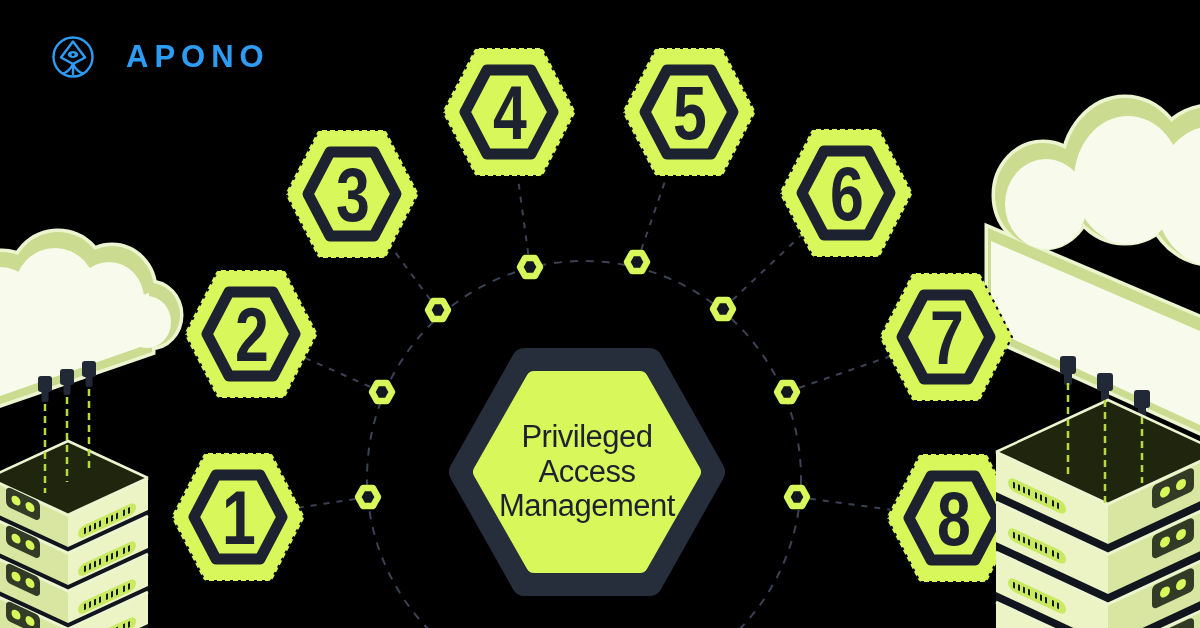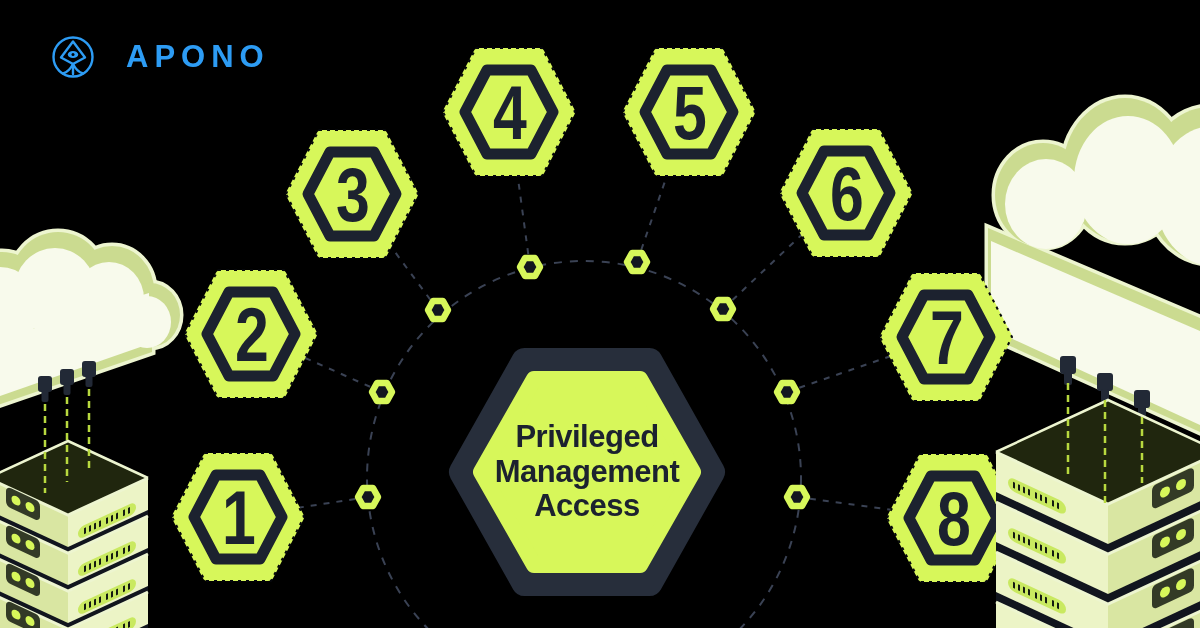--- a/index.html
+++ b/index.html
@@ -29,21 +29,21 @@
   .hex svg{position:absolute;inset:0;overflow:visible;}
   .hex-num{position:absolute;inset:0;display:flex;align-items:center;justify-content:center;
     font-weight:700;font-size:76px;color:var(--dark);transform:scaleX(.8);
     letter-spacing:-2px;}
 
   
   .center-hex{position:absolute;left:435px;top:334px;width:304px;height:276px;}
   .center-hex svg{position:absolute;inset:0;overflow:visible;}
   .center-text{position:absolute;inset:0;display:flex;flex-direction:column;
     align-items:center;justify-content:center;text-align:center;
-    font-weight:700;font-size:31px;line-height:1.12;color:var(--dark);
+    font-weight:400;font-size:31px;line-height:1.12;color:var(--dark);
     letter-spacing:-.5px;}
   .center-text span{display:block}
 
   
   .node{position:absolute;width:34px;height:32px;}
   .node svg{position:absolute;inset:0;overflow:visible}
 
   
   .logo{position:absolute;left:50px;top:34px;display:flex;align-items:center;gap:11px;}
   .logo-text{color:var(--blue);font-weight:700;font-size:31px;letter-spacing:6px;margin-left:19px;}
@@ -250,22 +250,22 @@
       </svg>
     </div>
 
   <div class="center-hex">
     <svg viewBox="0 0 304 276">
       <polygon class="f-navy s-navy" stroke-width="26" stroke-linejoin="round" points="27,138 89.5,27 214.5,27 277,138 214.5,249 89.5,249"></polygon>
       <polygon class="f-lime s-lime" stroke-width="16" stroke-linejoin="round" points="46,138 99,45 205,45 258,138 205,231 99,231"></polygon>
     </svg>
     <div class="center-text">
       <span>Privileged</span>
+      <span>Access</span>
       <span>Management</span>
-      <span>Access</span>
     </div>
   </div>
 
   <svg class="layer" width="1200" height="628" viewBox="0 0 1200 628">
 
     <g>
       <polygon class="f-sil" points="-12,478 68,515 148,478 148,628 -12,628"></polygon>
       <polygon class="f-srvTop" points="68,441 148,478 68,515 -12,478"></polygon>
       <polyline fill="none" class="s-pale" stroke-width="2.5" points="-12,478 68,441 148,478"></polyline>
       <g id="lunit">

